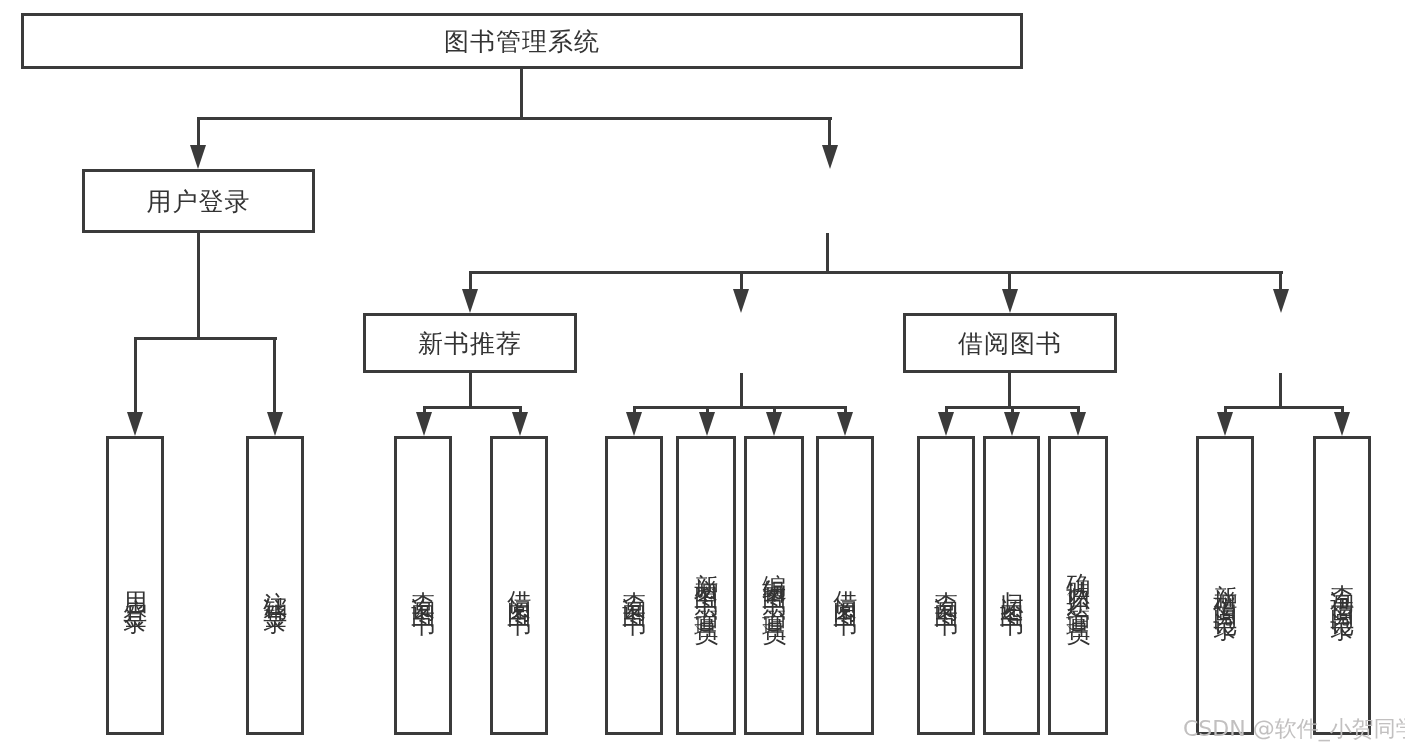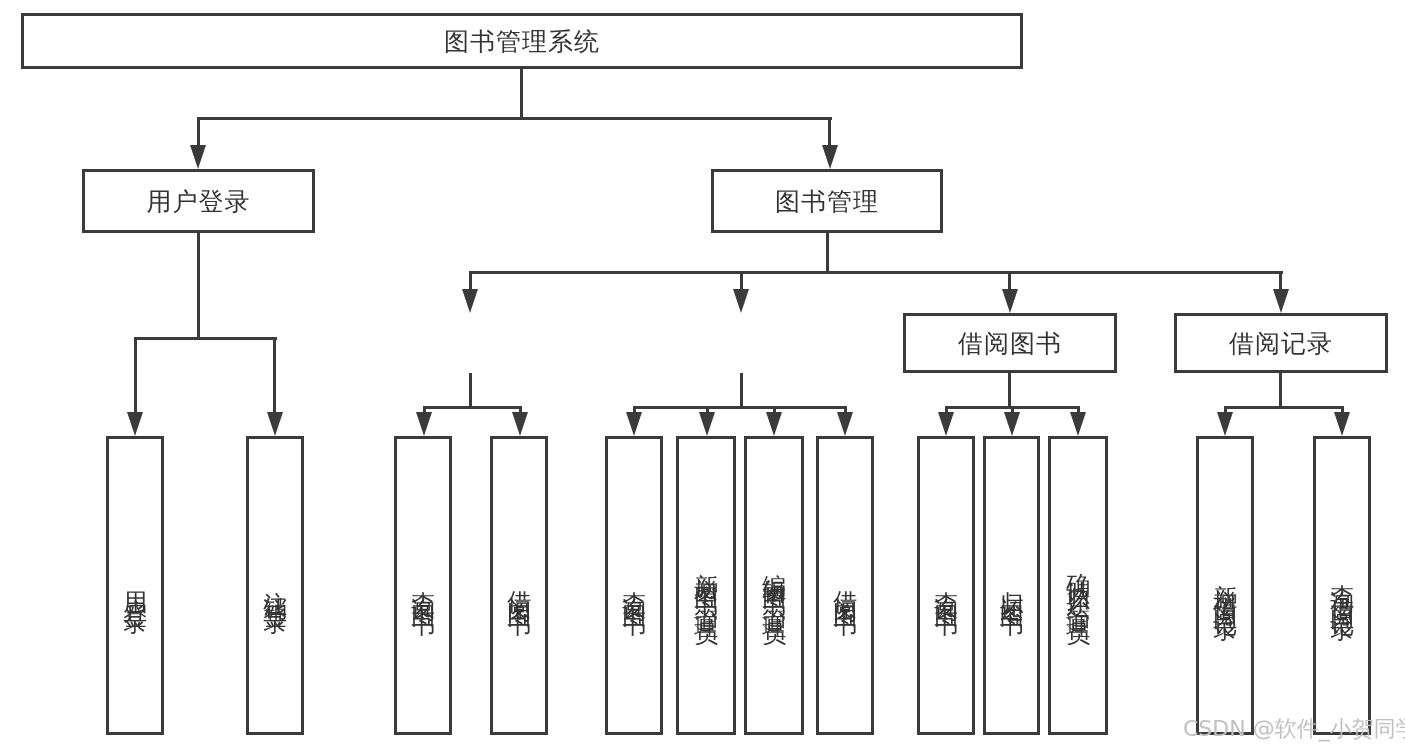--- a/index.html
+++ b/index.html
@@ -111,27 +111,26 @@
   <div class="hline" style="left:1224px;top:406px;width:120px;height:3px"></div>
   <div class="vline" style="left:1224px;top:408px;width:3px;height:8px"></div>
   <div class="vline" style="left:1341px;top:408px;width:3px;height:8px"></div>
   <div class="arrow" style="left:1217px;top:412px"></div>
   <div class="arrow" style="left:1334px;top:412px"></div>
 
   <div class="box h" style="left:21px;top:13px;width:1002px;height:56px">图书管理系统</div>
 
   <div class="box h" style="left:82px;top:169px;width:233px;height:64px">用户登录</div>
 
-  <div class="box h" style="left:711px;top:169px;width:232px;height:64px">图书管理</div>
 
+  <div class="box h" style="left:363px;top:313px;width:214px;height:60px">新书推荐</div>
 
 
   <div class="box h" style="left:903px;top:313px;width:214px;height:60px">借阅图书</div>
 
-  <div class="box h" style="left:1174px;top:313px;width:214px;height:60px">借阅记录</div>
 
   <div class="box v" style="left:106px;top:436px;width:58px;height:299px">用户登录</div>
 
   <div class="box v" style="left:246px;top:436px;width:58px;height:299px">注销登录</div>
 
   <div class="box v" style="left:394px;top:436px;width:58px;height:299px">查询图书</div>
 
   <div class="box v" style="left:490px;top:436px;width:58px;height:299px">借阅图书</div>
 
   <div class="box v" style="left:605px;top:436px;width:58px;height:299px">查询图书</div>

